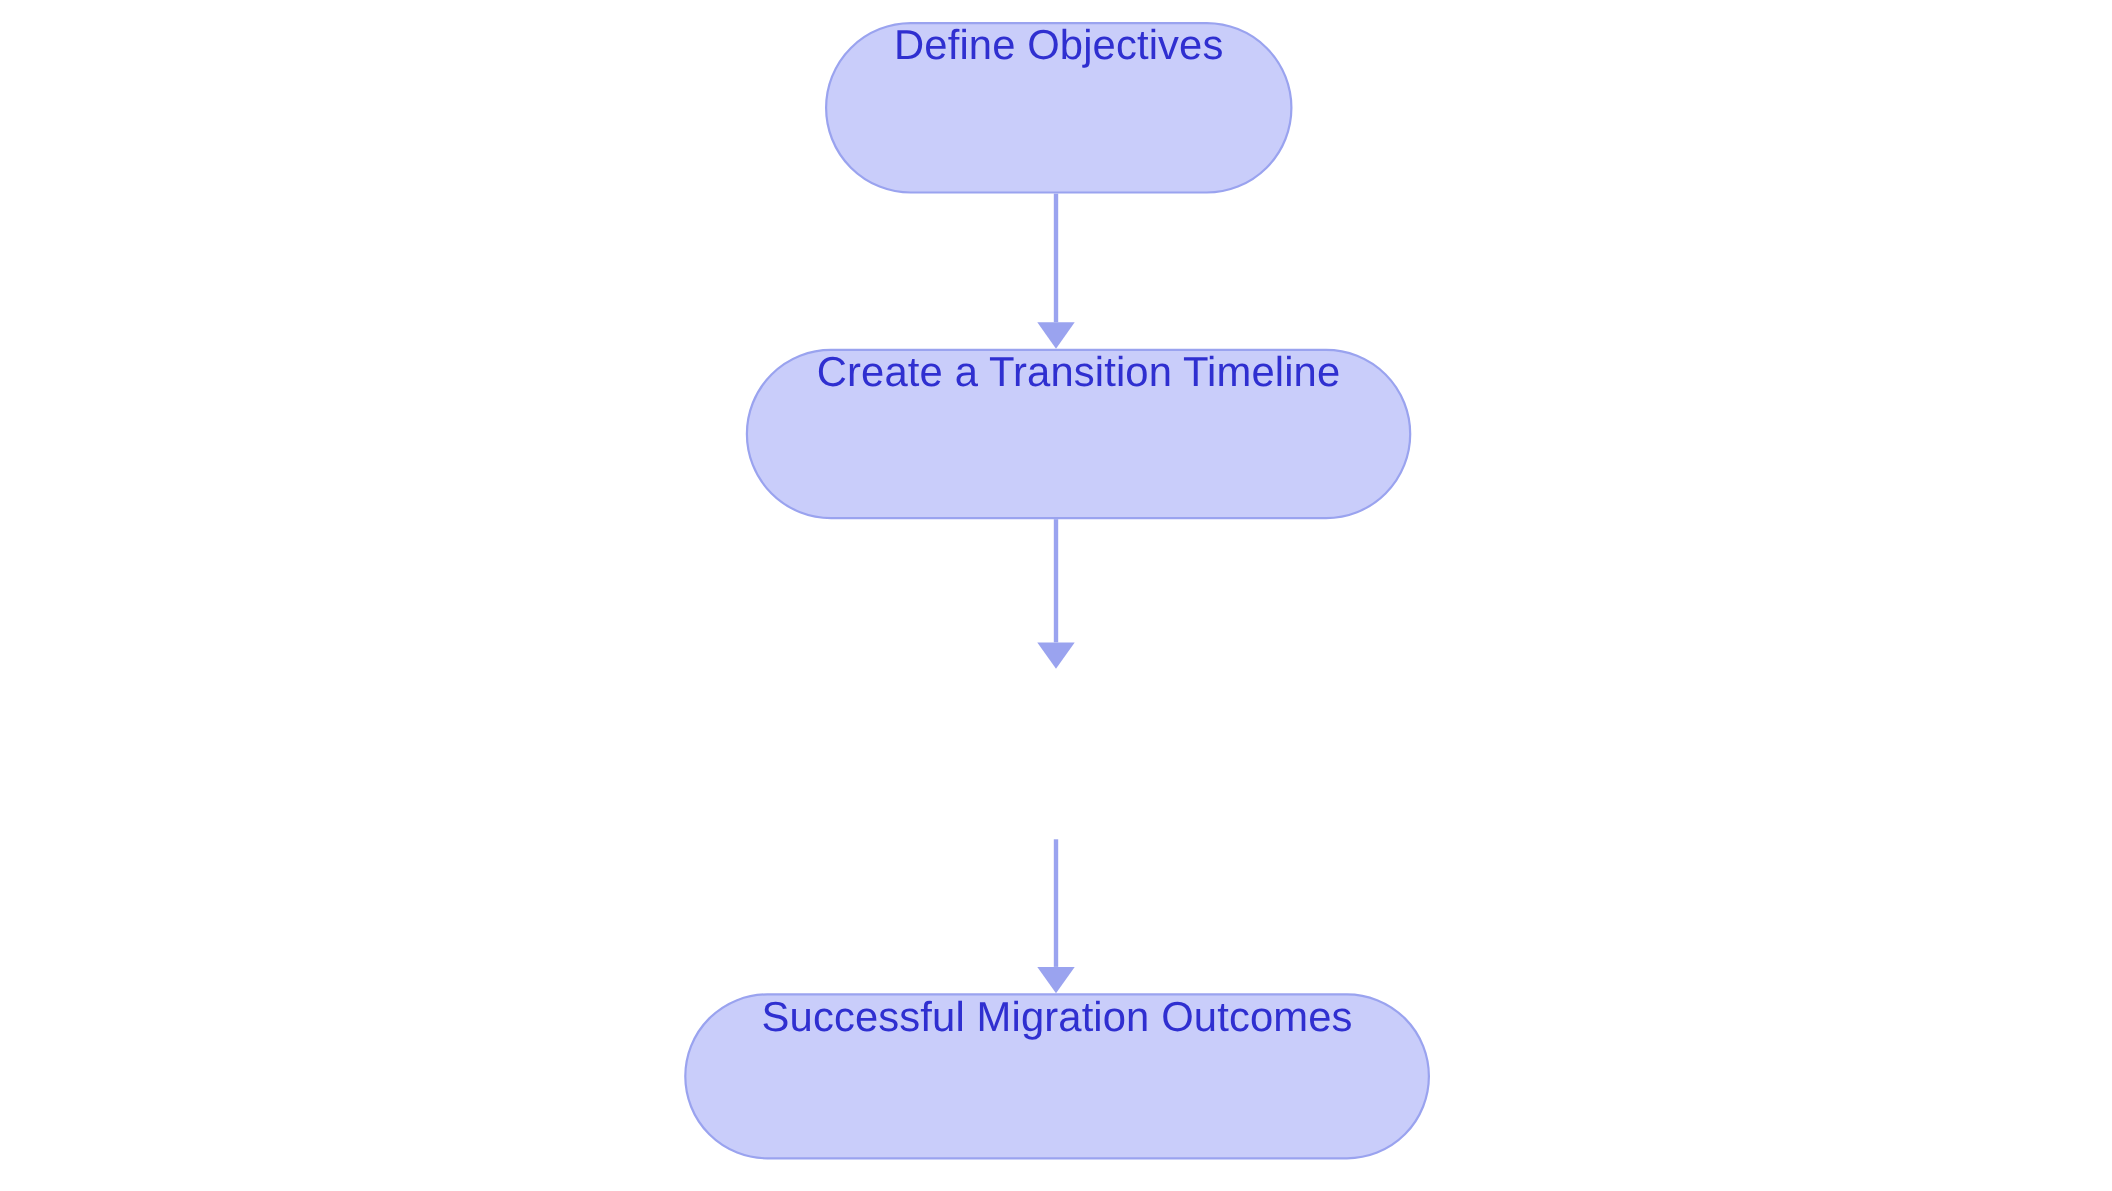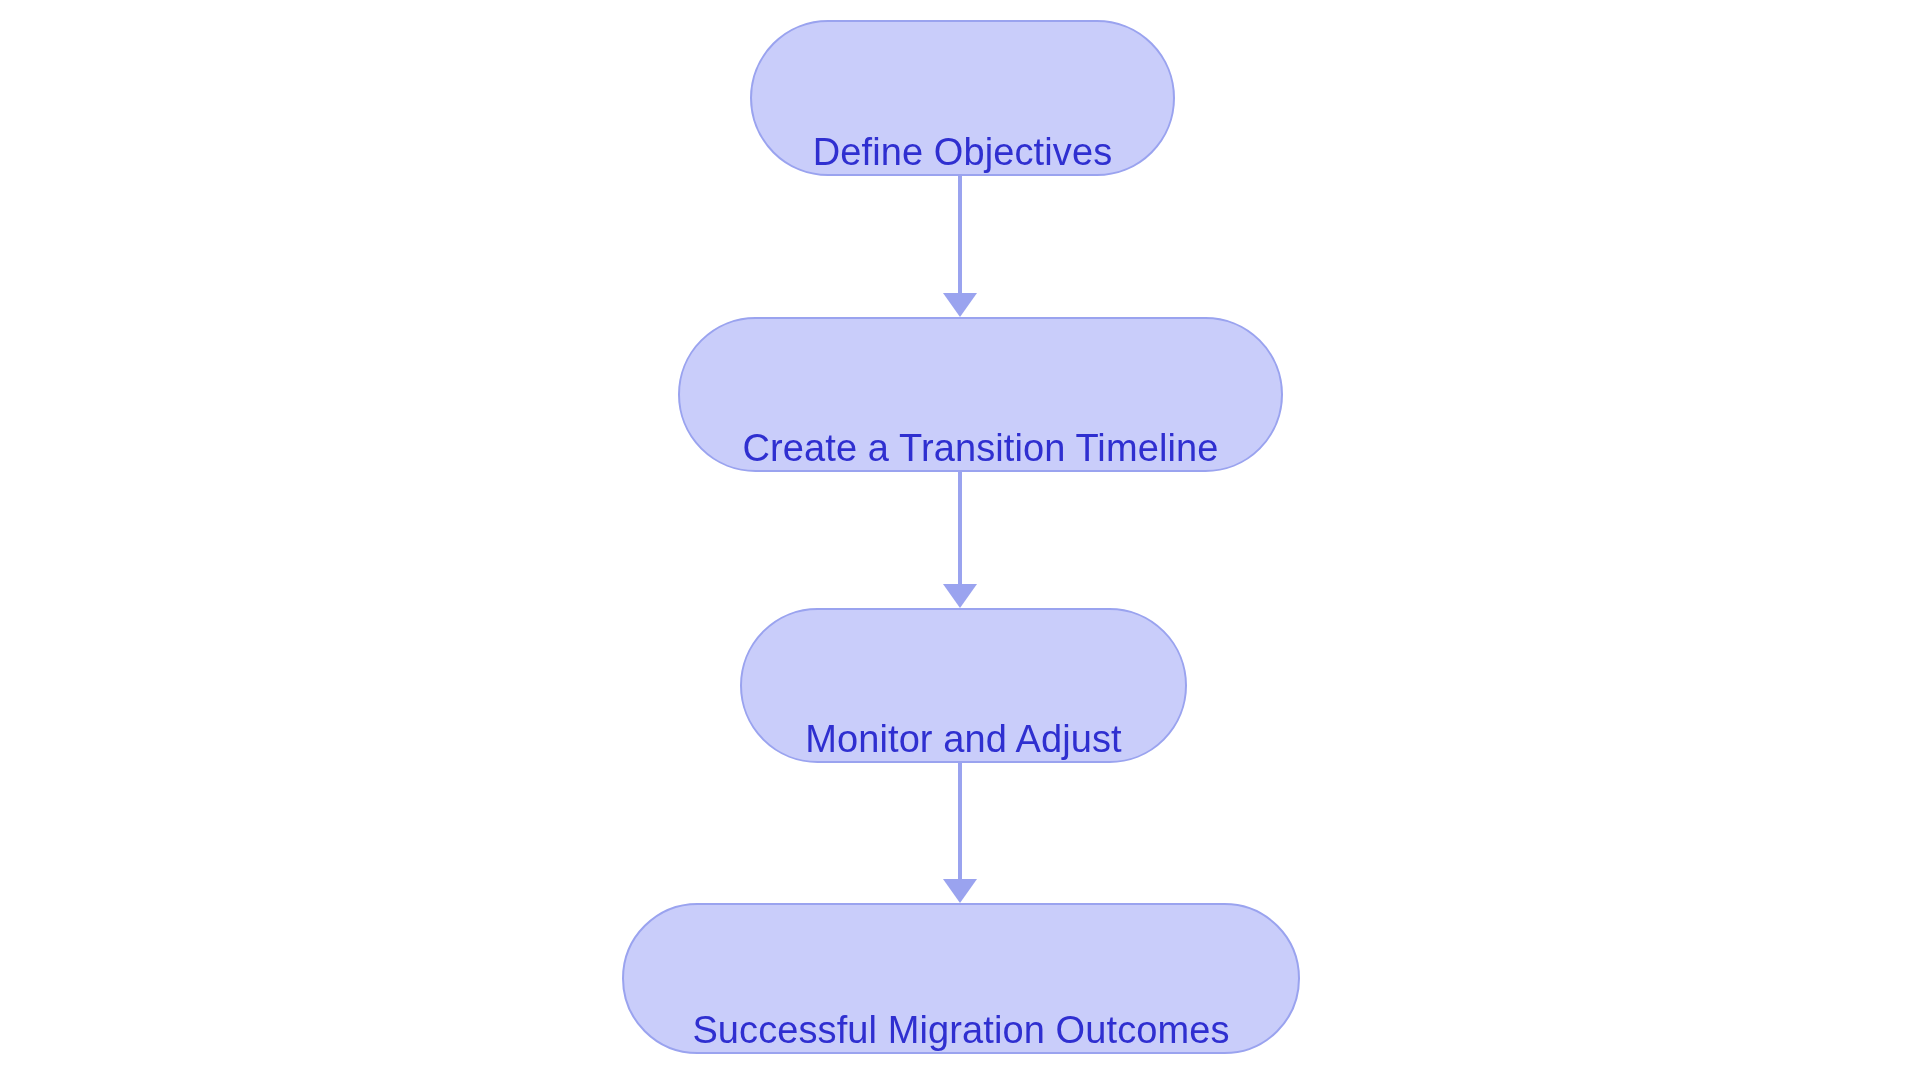--- a/index.html
+++ b/index.html
@@ -21,21 +21,21 @@
     background: #ffffff;
   }
 
   .flow-node {
     position: absolute;
     box-sizing: border-box;
     background: #c9cdfa;
     border: 2px solid #9aa3ef;
     border-radius: 999px;
     display: flex;
-    align-items: flex-end;
+    align-items: flex-start;
     justify-content: center;
     z-index: 2;
   }
 
   .flow-node-label {
     font-family: "Liberation Sans", sans-serif;
     font-size: 38px;
     font-weight: 400;
     color: #2f2fd0;
     line-height: 1.1;
@@ -111,23 +111,20 @@
 
   <div class="flow-node" id="node-create-transition-timeline">
     <span class="flow-node-label">Create a Transition Timeline</span>
   </div>
 
   <div class="flow-connector" id="connector-2-3">
     <div class="conn-line"></div>
     <div class="conn-head"></div>
   </div>
 
-  <div class="flow-node" id="node-monitor-and-adjust">
-    <span class="flow-node-label">Monitor and Adjust</span>
-  </div>
 
   <div class="flow-connector" id="connector-3-4">
     <div class="conn-line"></div>
     <div class="conn-head"></div>
   </div>
 
   <div class="flow-node" id="node-successful-migration-outcomes">
     <span class="flow-node-label">Successful Migration Outcomes</span>
   </div>
 

